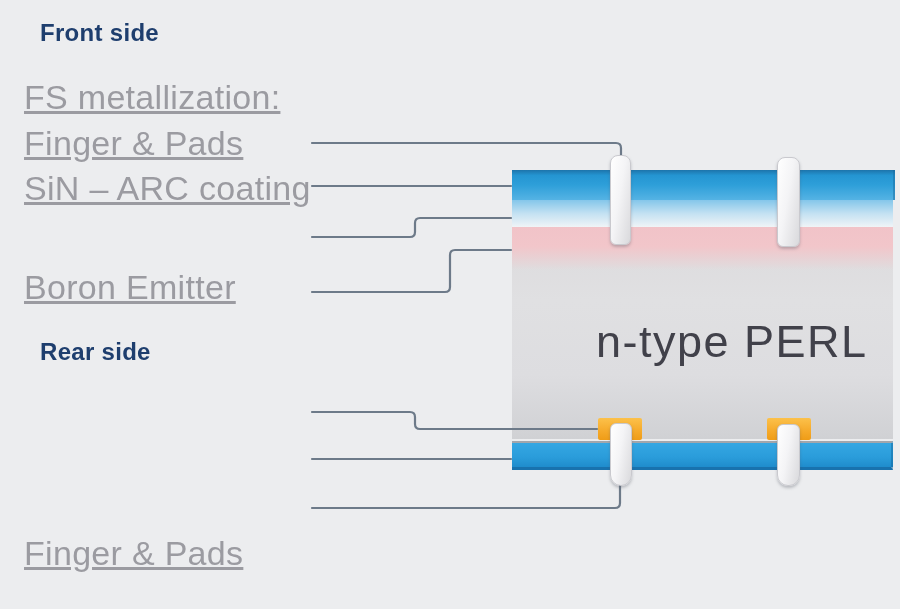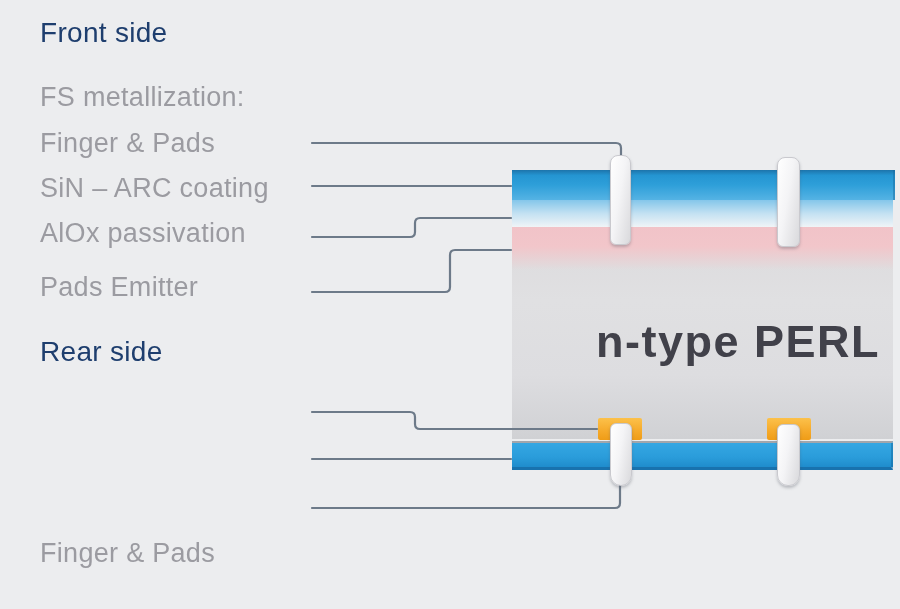--- a/index.html
+++ b/index.html
@@ -6,27 +6,27 @@
   .canvas{
     position:relative;
     width:900px;height:609px;
     background:#ecedef;
     overflow:hidden;
     font-family:"Liberation Sans", sans-serif;
   }
   
   .heading{
     position:absolute;left:40px;
-    font-size:28px;font-weight:normal;color:#1e3e6e;
+    font-size:24px;font-weight:bold;color:#1e3e6e;
     line-height:30px;letter-spacing:.3px;white-space:nowrap;
   }
   .lbl{
-    position:absolute;left:40px;
-    font-size:27px;font-weight:400;color:#9b9ba1;
-    line-height:30px;letter-spacing:.3px;white-space:nowrap;
+    position:absolute;left:24px;
+    font-size:34px;font-weight:400;color:#9b9ba1;
+    line-height:30px;letter-spacing:.3px;white-space:nowrap;text-decoration:underline;
   }
   
   .connectors{position:absolute;left:0;top:0;z-index:3;}
   .connectors path{stroke:#6d7a89;stroke-width:2.2;fill:none;
     stroke-linecap:round;stroke-linejoin:round;}
   
   .layer{position:absolute;z-index:1;}
   .layer-blue-top{
     left:512px;top:170px;width:381px;height:30px;
     background:linear-gradient(180deg,#1d74ab 0%,#2495d2 18%,#2e9fd9 50%,#55b3e4 100%);
@@ -46,21 +46,21 @@
   }
   .layer-blue-bottom{
     left:512px;top:441px;width:379px;height:24px;
     background:linear-gradient(180deg,#35a7e3 0%,#2a9cda 60%,#1f8ccc 100%);
     border-top:2px solid #a2a6ac;
     border-bottom:3px solid #1872ae;
     border-right:2px solid rgba(20,105,160,.5);
   }
   .cell-label{
     position:absolute;left:596px;top:316px;z-index:2;
-    font-size:45px;font-weight:700;color:#41414a;
+    font-size:45px;font-weight:400;color:#41414a;
     letter-spacing:1.5px;white-space:nowrap;
   }
   
   .pad{
     position:absolute;z-index:2;height:22px;width:44px;top:418px;
     background:linear-gradient(180deg,#fcc14b 0%,#f6ab2c 55%,#ef9c17 100%);
     border-radius:2px;
   }
   .finger{
     position:absolute;z-index:4;
@@ -77,22 +77,21 @@
 </style>
 </head>
 <body>
 
 <div class="canvas">
 
   <div class="heading" style="top:18px">Front side</div>
   <div class="lbl" style="top:82px">FS metallization:</div>
   <div class="lbl" style="top:128px">Finger &amp; Pads</div>
   <div class="lbl" style="top:173px">SiN – ARC coating</div>
-  <div class="lbl" style="top:218px">AlOx passivation</div>
-  <div class="lbl" style="top:272px">Pads Emitter</div>
+  <div class="lbl" style="top:272px">Boron Emitter</div>
 
   <div class="heading" style="top:337px">Rear side</div>
   <div class="lbl" style="top:538px">Finger &amp; Pads</div>
 
   <div class="layer layer-blue-top"></div>
   <div class="layer layer-alox"></div>
   <div class="layer layer-body"></div>
   <div class="layer layer-pink"></div>
   <div class="layer layer-blue-bottom"></div>
 

